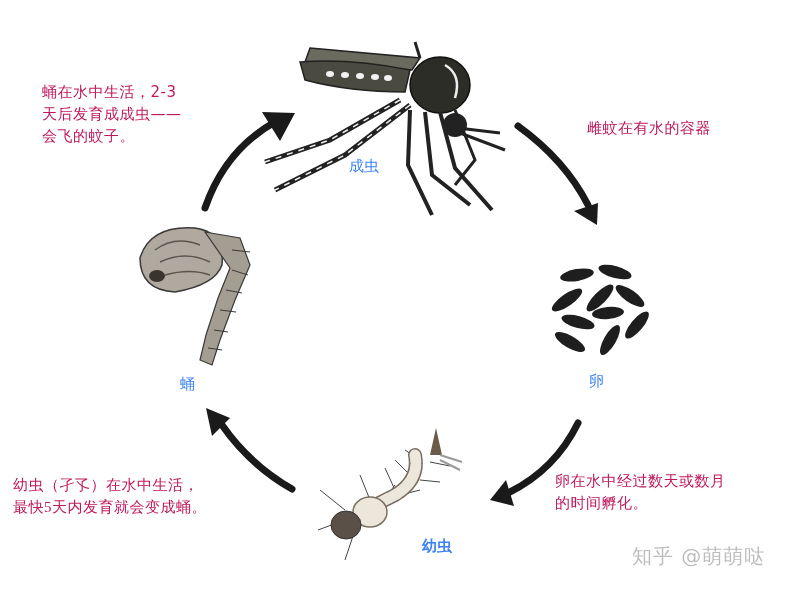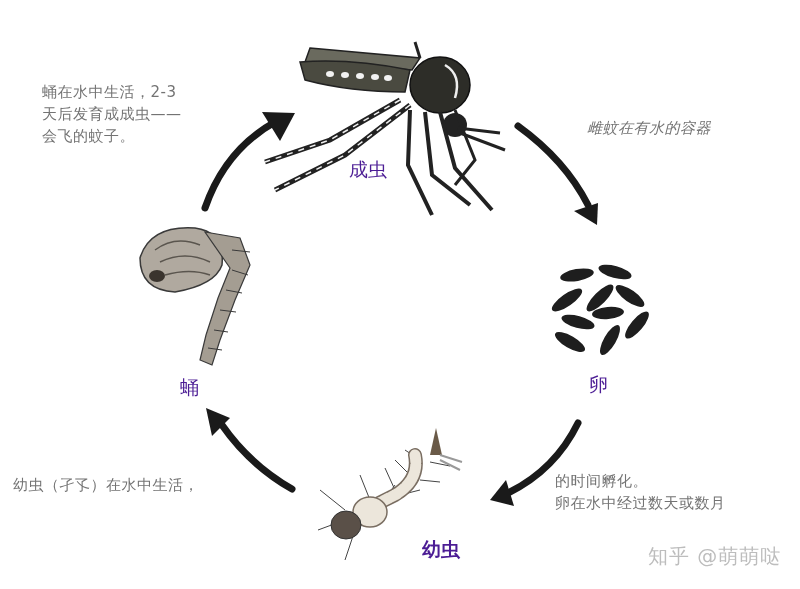--- a/index.html
+++ b/index.html
@@ -1,19 +1,19 @@
 <!DOCTYPE html>
 <html><head>
 <meta charset="utf-8">
 <style>
   html, body { margin:0; padding:0; background:#ffffff; }
   body { width:800px; height:589px; position:relative; overflow:hidden;
          font-family:"DejaVu Sans","Liberation Sans",sans-serif; color:#333; }
-  .txt { position:absolute; font-size:15px; line-height:22px; color:#737373; white-space:nowrap; letter-spacing:0.5px; }
-  .label { position:absolute; font-size:19px; color:#4c1d95; white-space:nowrap; }
+  .txt { position:absolute; font-size:15px; line-height:22px; color:#be185d; white-space:nowrap; letter-spacing:0.5px; }
+  .label { position:absolute; font-size:15px; color:#3b82f6; white-space:nowrap; }
   .wm { position:absolute; font-size:20px; color:#bdbdbd; white-space:nowrap; letter-spacing:1px; }
   svg.layer { position:absolute; left:0; top:0; }
 </style>
 </head>
 <body>
 
 <svg class="layer" width="800" height="589" viewBox="0 0 800 589">
   <defs>
     <marker id="ah" markerWidth="6" markerHeight="6" refX="3" refY="3" orient="auto">
       <path d="M0,0 L6,3 L0,6 Z" fill="#1a1a1a"></path>
@@ -118,26 +118,27 @@
 <div class="label" style="left:589px;top:372px;">卵</div>
 <div class="label" style="left:422px;top:537px;font-weight:bold;">幼虫</div>
 <div class="label" style="left:180px;top:375px;">蛹</div>
 
 <div class="txt" style="left:42px;top:81px;">
   <div>蛹在水中生活，2-3</div>
   <div>天后发育成成虫——</div>
   <div>会飞的蚊子。</div>
 </div>
 
-<div class="txt" style="left:587px;top:117px;font-style:italic;">
+<div class="txt" style="left:587px;top:117px;">
   <div>雌蚊在有水的容器</div>
 </div>
 
 <div class="txt" style="left:555px;top:470px;">
+  <div>卵在水中经过数天或数月</div>
   <div>的时间孵化。</div>
-  <div>卵在水中经过数天或数月</div>
 </div>
 
 <div class="txt" style="left:13px;top:474px;font-family:Liberation Serif, serif;">
   <div>幼虫（孑孓）在水中生活，</div>
+  <div>最快5天内发育就会变成蛹。</div>
 </div>
 
-<div class="wm" style="left:648px;top:543px;">知乎 @萌萌哒</div>
+<div class="wm" style="left:632px;top:543px;">知乎 @萌萌哒</div>
 
 </body></html>

